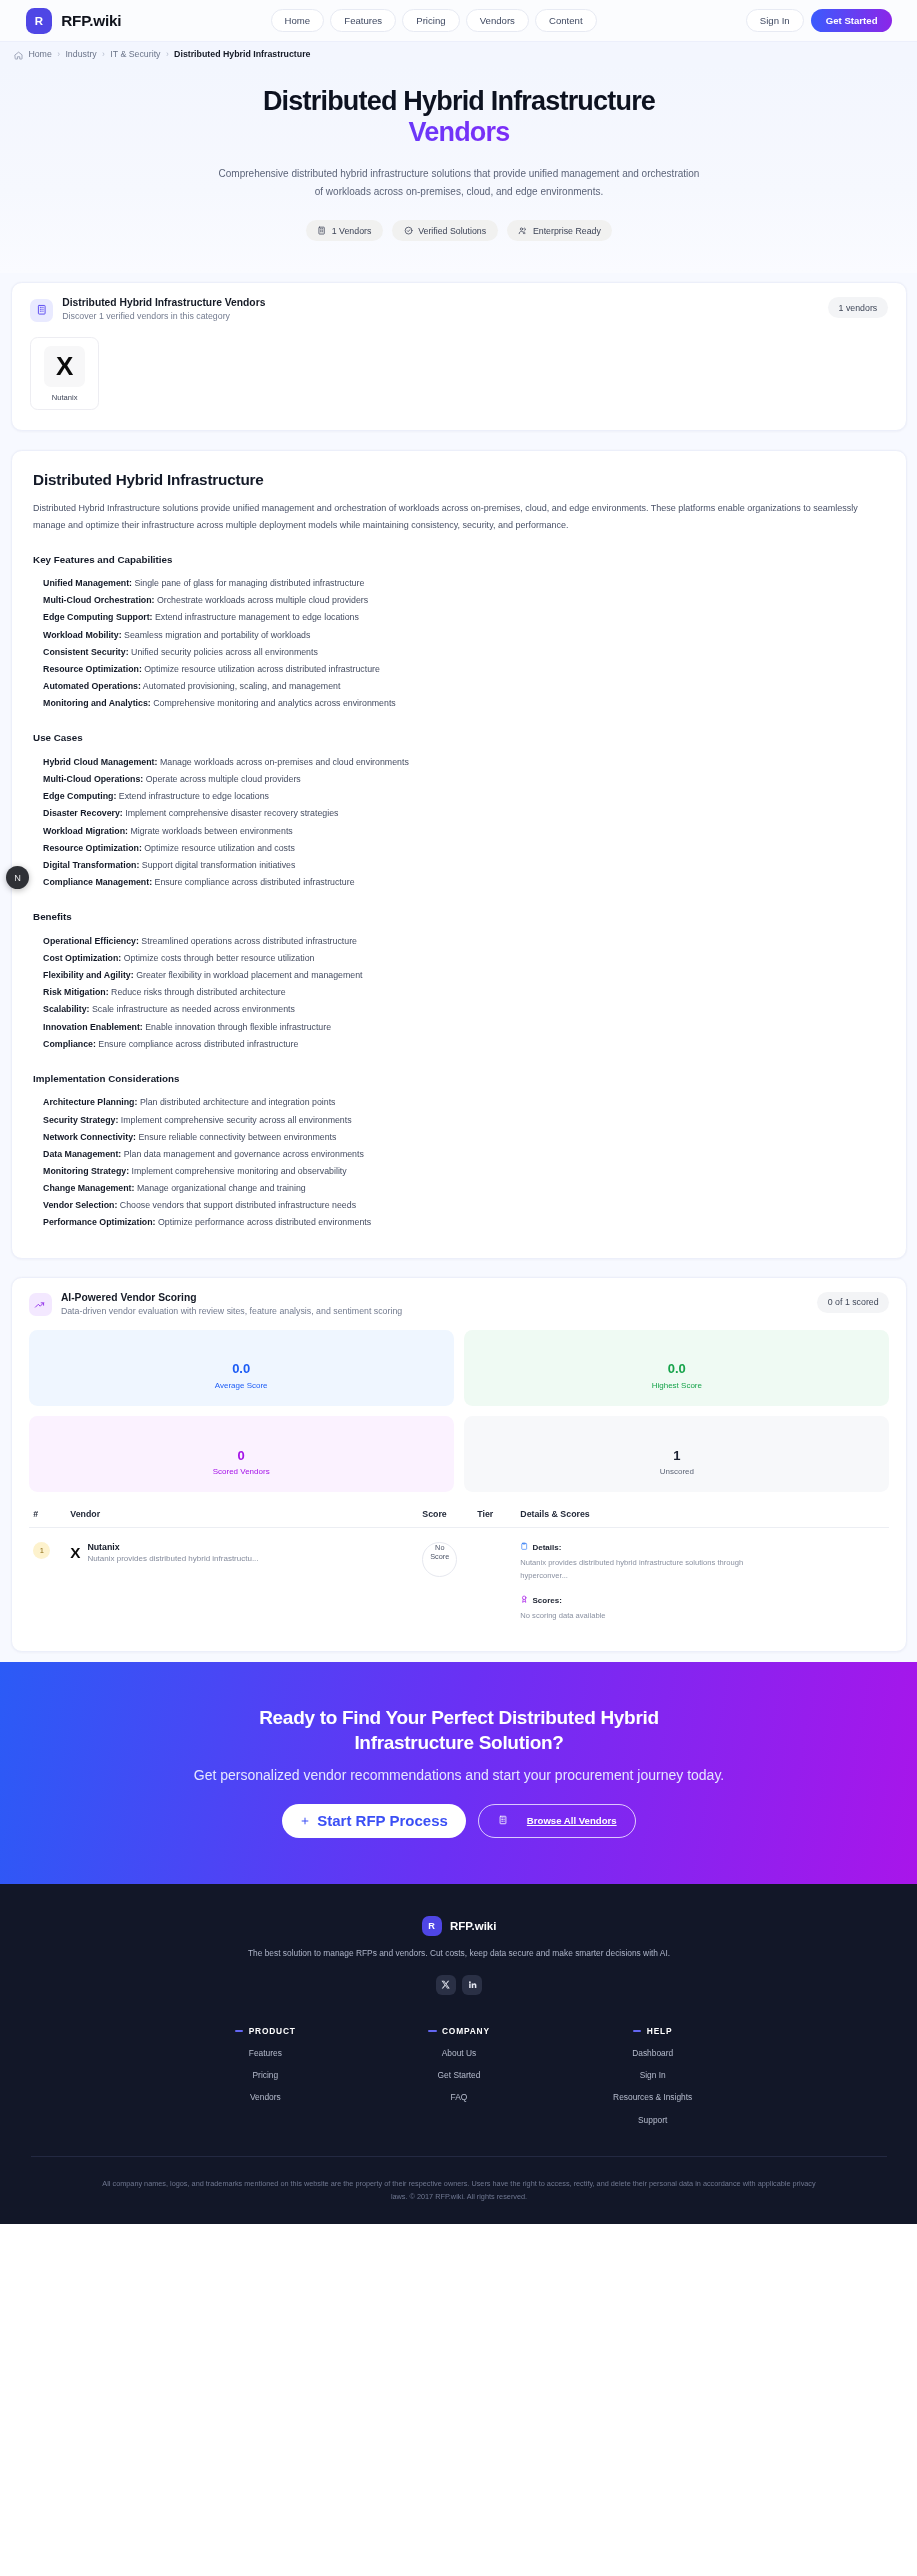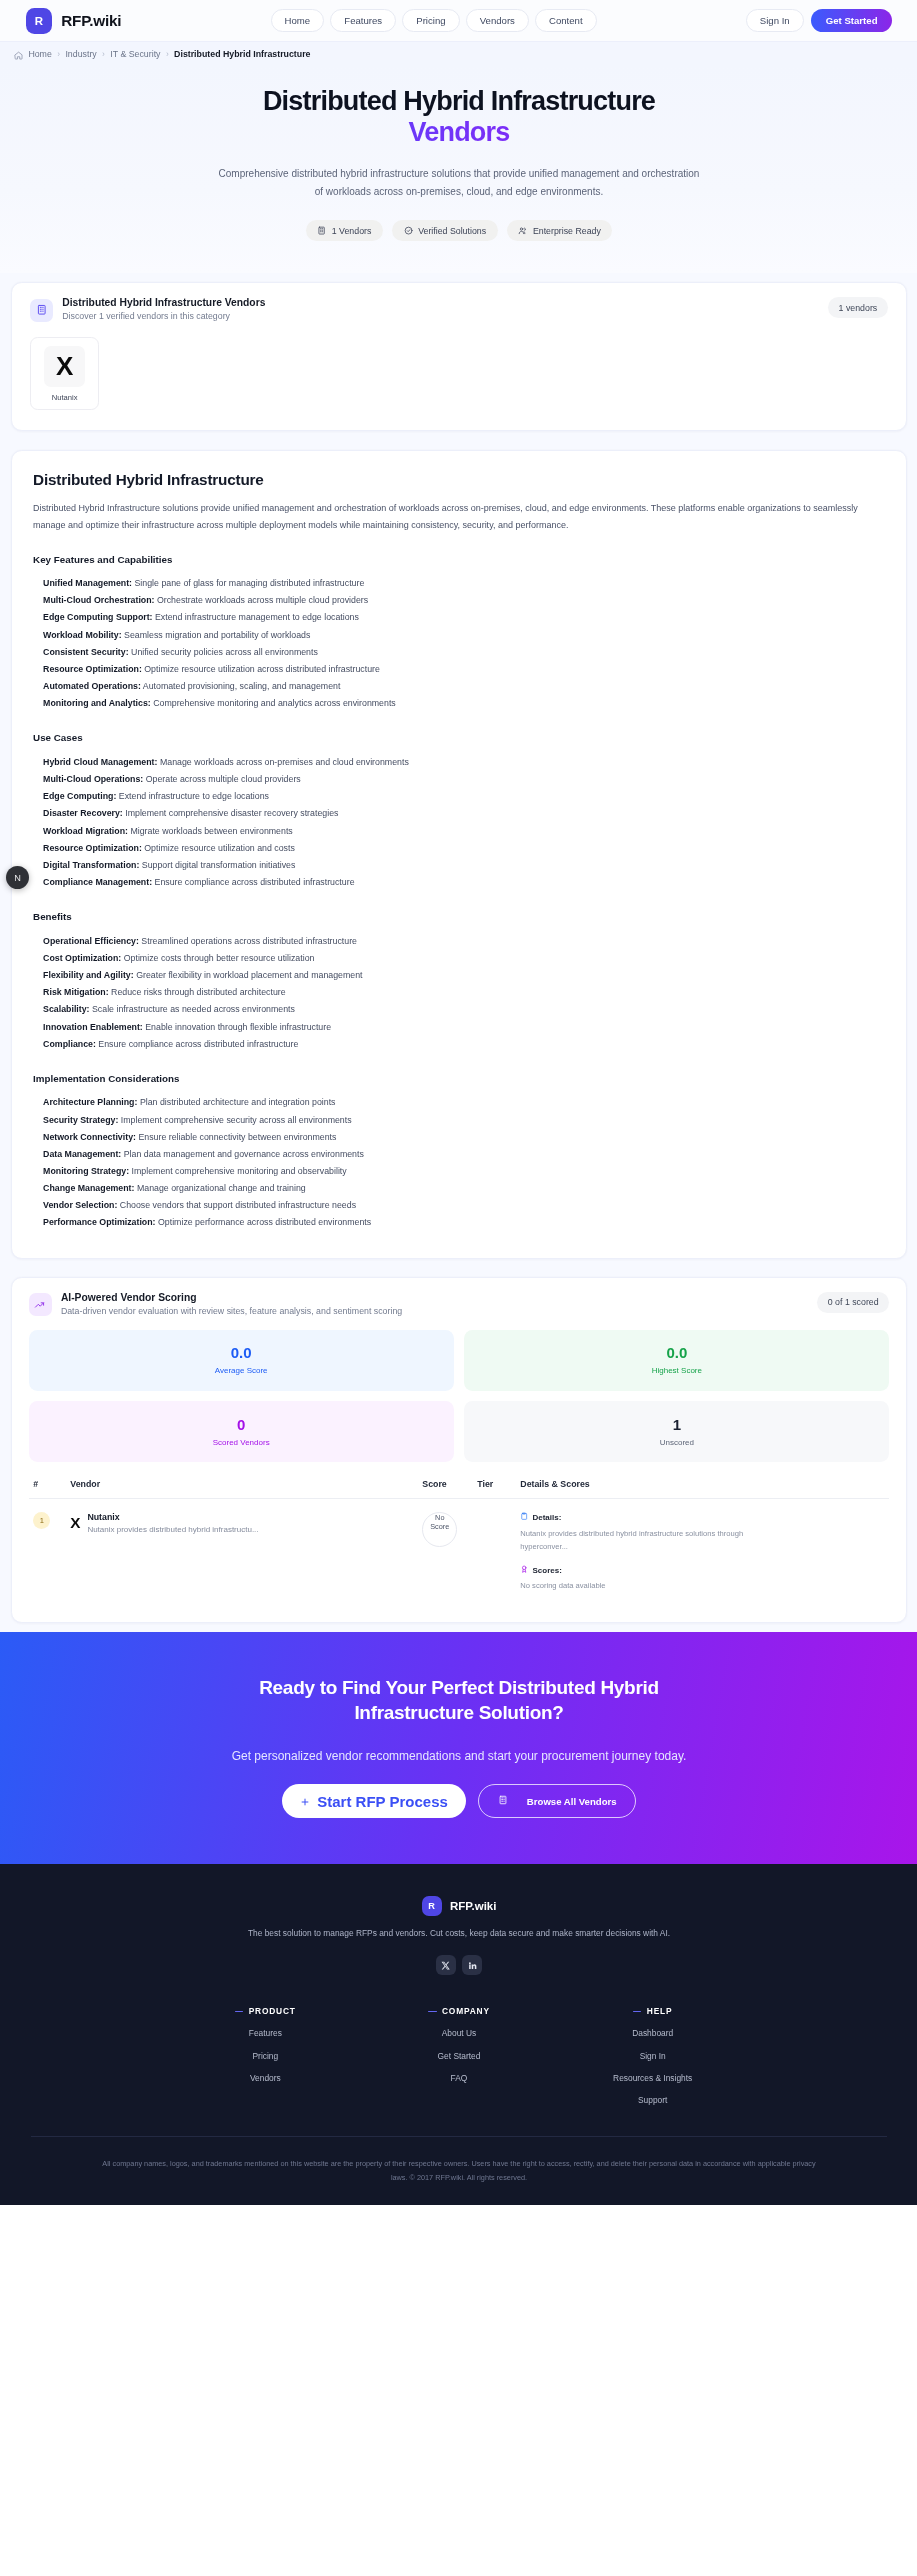--- a/index.html
+++ b/index.html
@@ -108,21 +108,21 @@
   .article li b{color:#141a28;font-weight:700;}
 
   
   .scard{padding:13.8px 17px 15.3px;}
   .sicon{
     width:23px;height:23px;border-radius:6.9px;background:#f3e8ff;flex:0 0 23px;
     display:flex;align-items:center;justify-content:center;margin-right:9.2px;margin-top:1.5px;
   }
   .statgrid{display:grid;grid-template-columns:1fr 1fr;gap:10.7px;margin-top:13.8px;}
   .stat{border-radius:8.4px;padding:15.3px 7.6px;text-align:center;}
-  .stat .num{font-size:15px;font-weight:700;line-height:1.1;}
+  .stat .num{font-size:13px;font-weight:700;line-height:1.1;margin-top:17px;}
   .stat .lbl{font-size:8px;margin-top:4.6px;}
   .stat.blue{background:#eff6ff;}   .stat.blue .num,.stat.blue .lbl{color:#1d5cf5;}
   .stat.green{background:#effaf3;}  .stat.green .num,.stat.green .lbl{color:#16a34a;}
   .stat.purple{background:#fbf2ff;} .stat.purple .num,.stat.purple .lbl{color:#a411e8;}
   .stat.gray{background:#f7f8fa;}   .stat.gray .num{color:#1a2030;} .stat.gray .lbl{color:#5d6577;}
 
   table.vendtable{width:100%;border-collapse:collapse;margin-top:17px;}
   table.vendtable th{
     text-align:left;font-size:8.8px;font-weight:700;color:#232a3a;
     padding:0 4.6px 8.4px;border-bottom:0.8px solid #eceef3;
@@ -144,29 +144,29 @@
   .dsec .hd{font-size:8px;font-weight:700;color:#1c2230;display:flex;align-items:center;gap:3.8px;}
   .dsec .bd{font-size:7.6px;line-height:1.75;color:#8a91a1;margin-top:3.8px;max-width:252px;}
   .dsec.mt{margin-top:12.2px;}
 
   
   .cta{
     background:linear-gradient(100deg,#2b5bf6 0%,#6b30f4 50%,#a915ea 100%);
     text-align:center;padding:43px 31px 46px;color:#fff;
   }
   .cta h2{font-size:19px;font-weight:800;line-height:1.34;max-width:474px;margin:0 auto;letter-spacing:-0.3px;}
-  .cta p{font-size:12px;color:#e6e7ff;margin-top:23px;}
+  .cta p{font-size:14px;color:#e6e7ff;margin-top:11px;}
   .cta-btns{display:flex;justify-content:center;gap:12.2px;margin-top:21.4px;}
   .cta-primary{
     background:#fff;color:#3b4ff5;border-radius:764px;padding:8.4px 18.4px;font-size:15px;font-weight:600;
     display:flex;align-items:center;gap:6.9px;border:none;
   }
   .cta-ghost{
     background:transparent;color:#fff;border:0.8px solid rgba(255,255,255,.75);border-radius:764px;
-    padding:8.4px 18.4px;font-size:9.6px;font-weight:600;display:flex;align-items:center;gap:19px;
+    padding:8.4px 18.4px;font-size:9.6px;font-weight:600;display:flex;align-items:center;gap:19px;text-decoration:underline;
   }
 
   
   .footer{background:#121728;color:#cfd4e4;padding:32px 31px 0;text-align:center;}
   .fbrand{display:flex;align-items:center;justify-content:center;gap:8.4px;}
   .fbrand .bdg{
     width:20px;height:20px;border-radius:6.9px;background:#4f46e5;color:#fff;font-size:9.2px;font-weight:700;
     display:flex;align-items:center;justify-content:center;
   }
   .fbrand .nm{font-size:11.5px;font-weight:700;color:#fff;}

